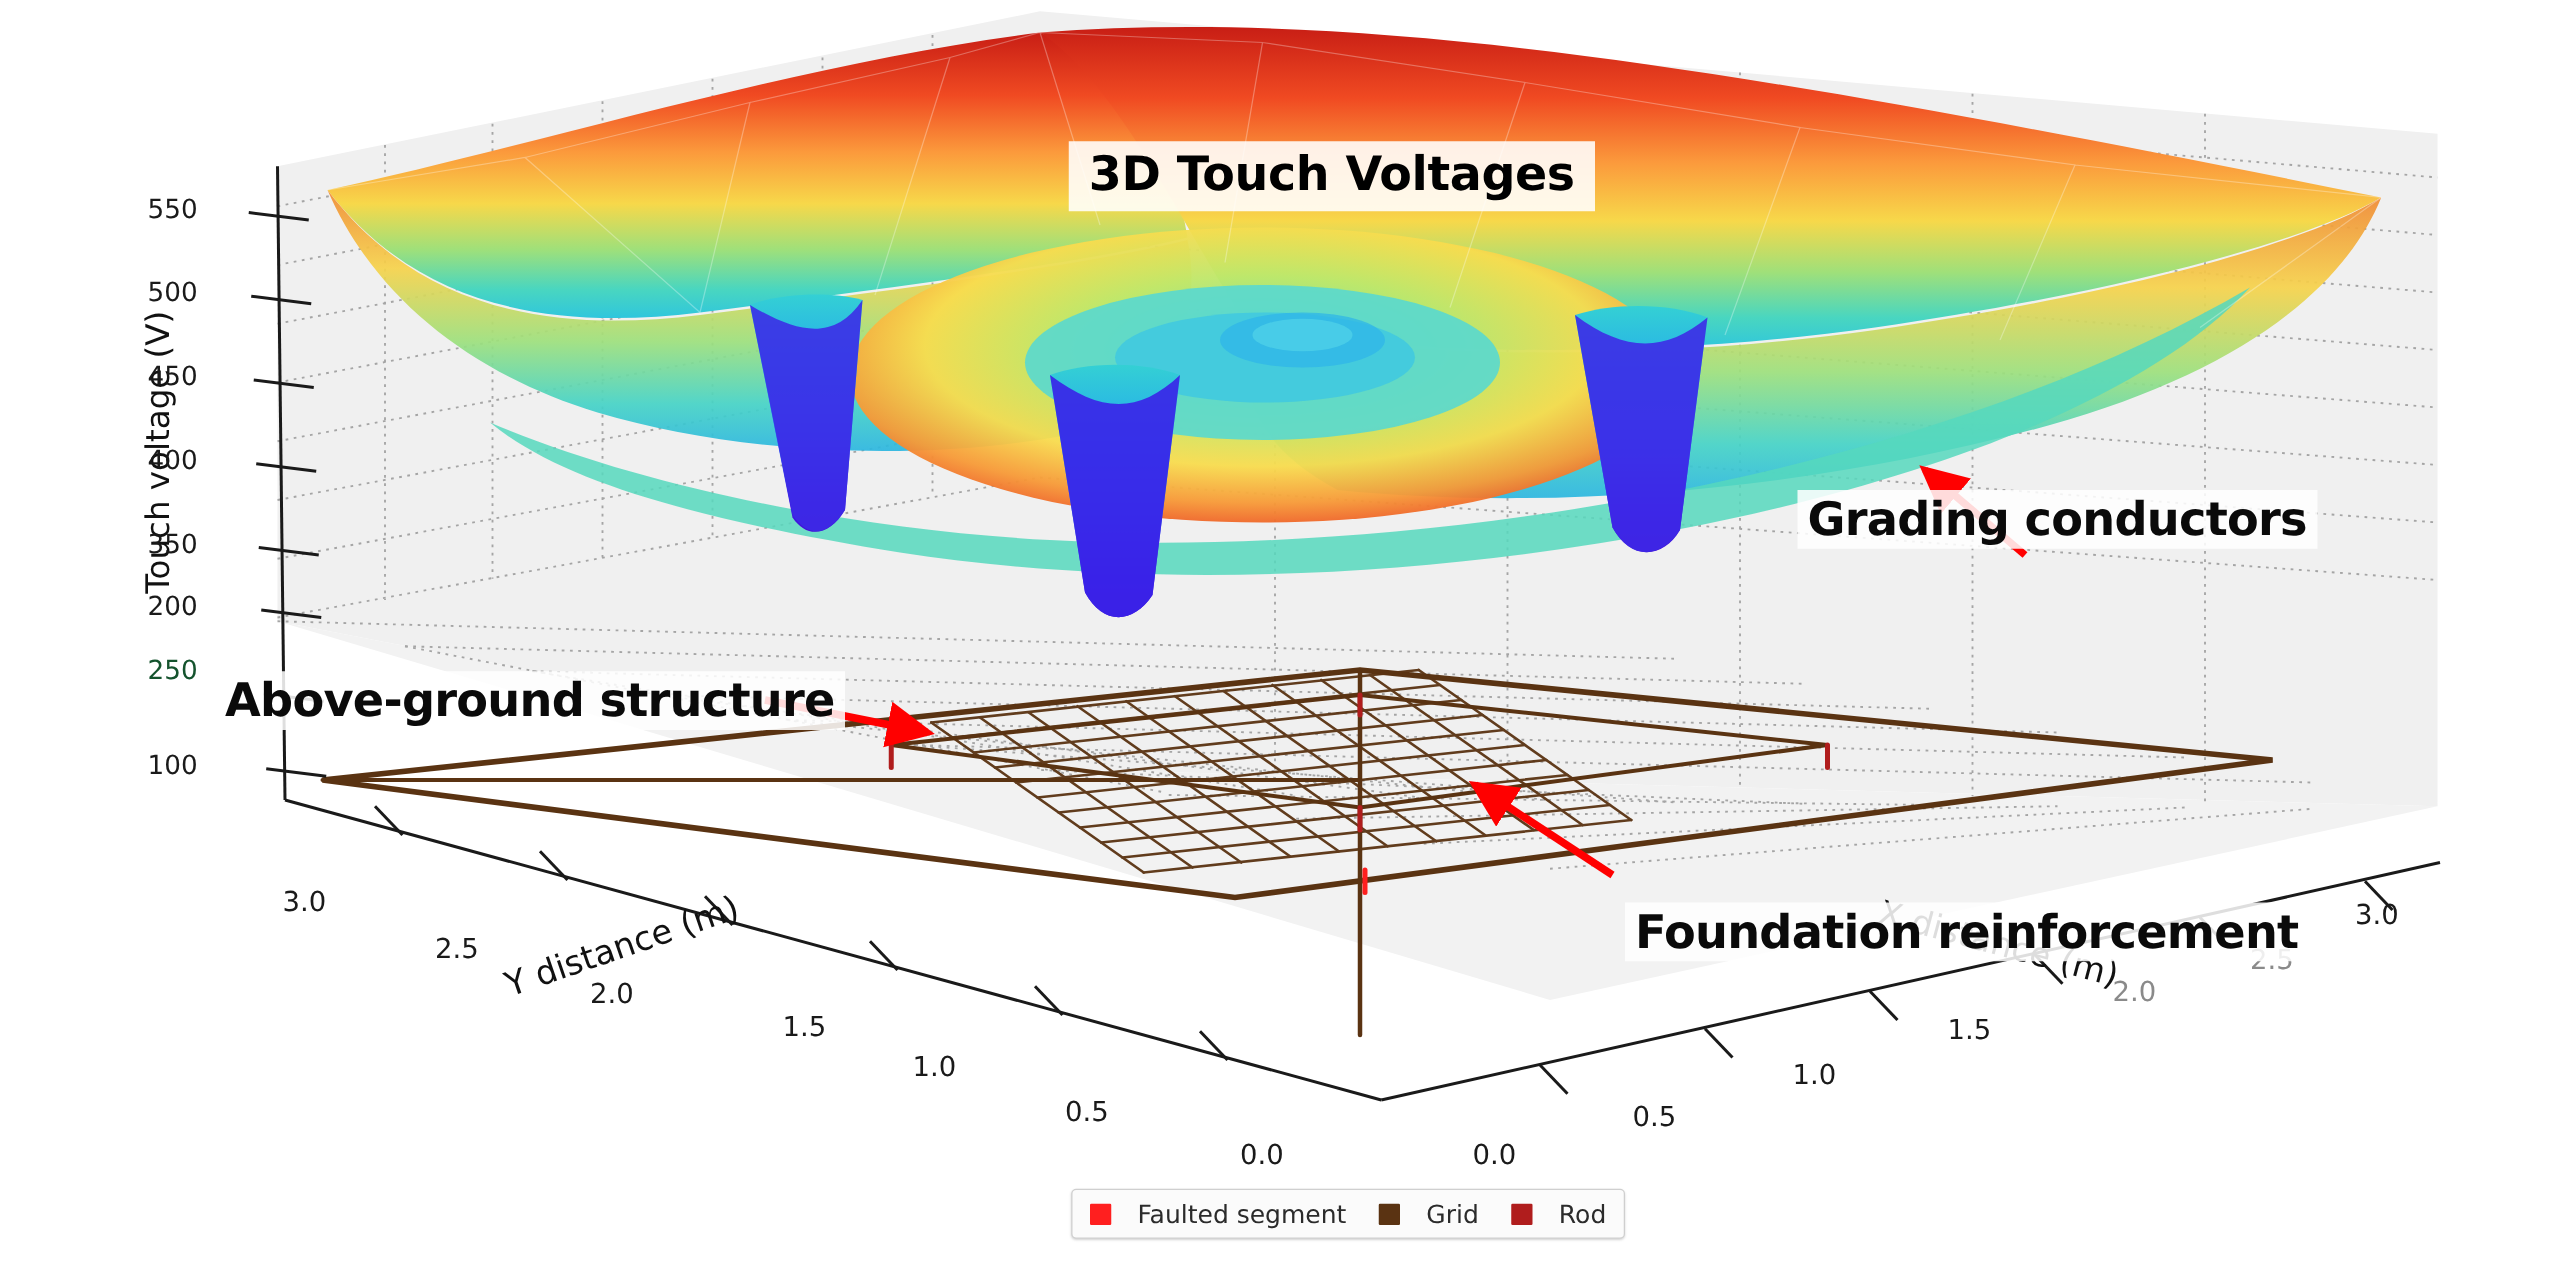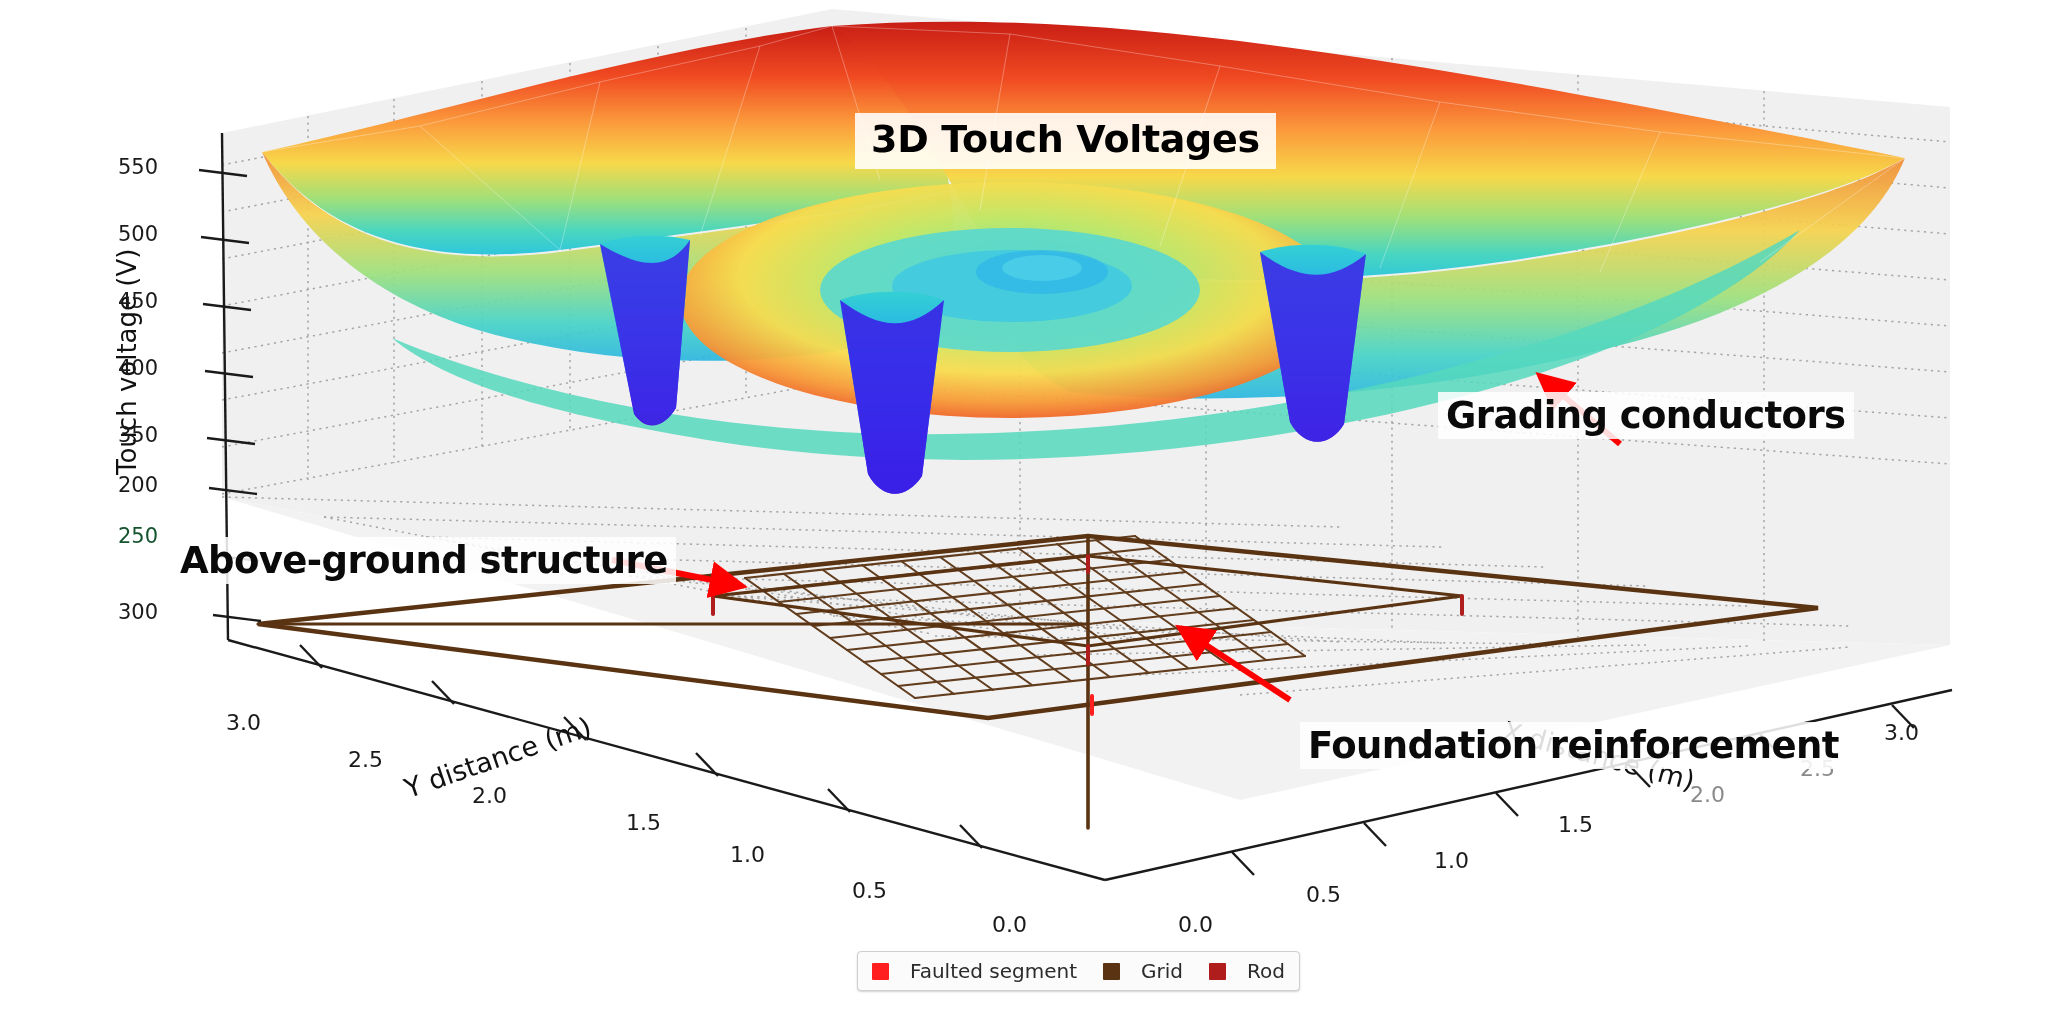--- a/index.html
+++ b/index.html
@@ -321,21 +321,21 @@
 
   <div id="zaxis-title" class="axtitle">Touch voltage (V)</div>
 
   <div class="tick ztick" style="left:118px;top:155px">550</div>
   <div class="tick ztick" style="left:118px;top:222px">500</div>
   <div class="tick ztick" style="left:118px;top:289px">450</div>
   <div class="tick ztick" style="left:118px;top:356px">400</div>
   <div class="tick ztick" style="left:118px;top:423px">350</div>
   <div class="tick ztick" style="left:118px;top:473px">200</div>
   <div class="tick ztick" style="left:118px;top:524px;color:#14532d">250</div>
-  <div class="tick ztick" style="left:118px;top:600px">300</div>
+  <div class="tick ztick" style="left:118px;top:600px">100</div>
 
   <div class="tick xytick" style="left:226px;top:690px">3.0</div>
   <div class="tick xytick" style="left:348px;top:727px">2.5</div>
   <div class="tick xytick" style="left:472px;top:763px">2.0</div>
   <div class="tick xytick" style="left:626px;top:790px">1.5</div>
   <div class="tick xytick" style="left:730px;top:822px">1.0</div>
   <div class="tick xytick" style="left:852px;top:858px">0.5</div>
   <div class="tick xytick" style="left:992px;top:892px">0.0</div>
 
   <div class="tick xytick" style="left:1178px;top:892px">0.0</div>

